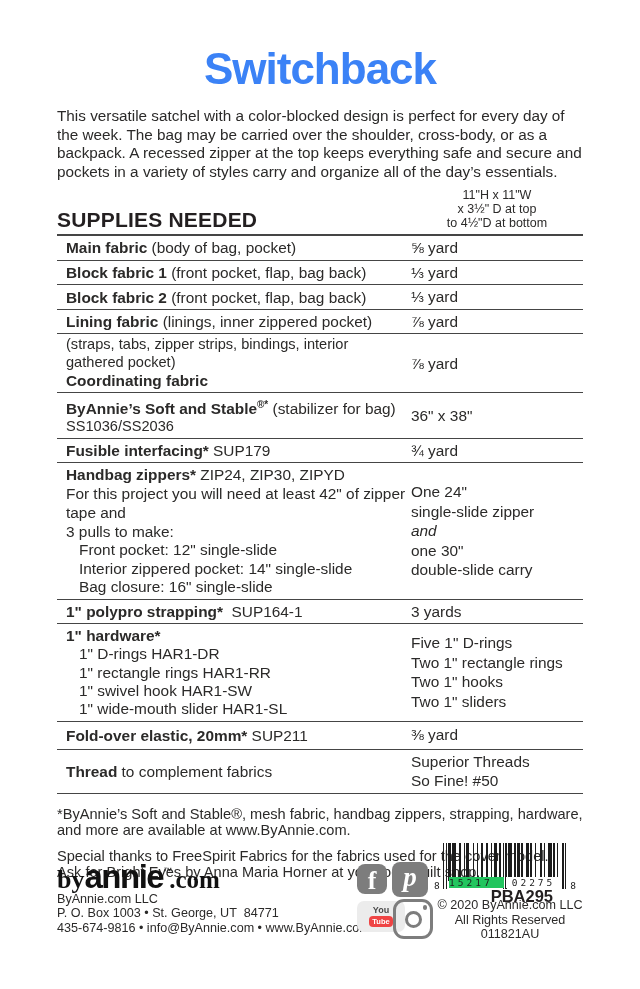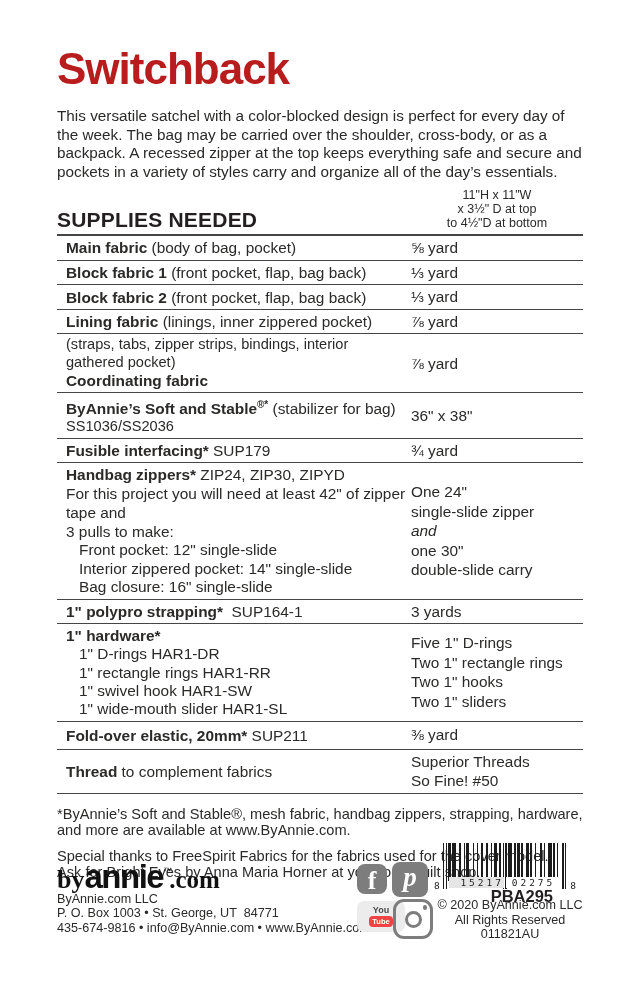--- a/index.html
+++ b/index.html
@@ -4,22 +4,22 @@
 <style>
   * { margin:0; padding:0; box-sizing:border-box; }
   html,body { background:#ffffff; }
   .page {
     position:relative; width:640px; height:989px; margin:0 auto;
     background:#ffffff; color:#2b2a29; overflow:hidden;
     font-family:"Liberation Sans","DejaVu Sans",sans-serif;
   }
   .content { padding:0 57px; }
   .title {
-    margin-top:44px; 
-    font-size:44px; font-weight:800; letter-spacing:-1px; color:#b91c1c;
+    margin-top:44px; text-align:center;
+    font-size:44px; font-weight:800; letter-spacing:-1px; color:#3b82f6;
   }
   .intro { margin-top:13px; font-size:15.3px; line-height:18.6px; }
   .table-header { display:flex; align-items:flex-end; margin-top:8px; }
   .supplies-heading { flex:1; font-size:21px; font-weight:800; letter-spacing:0.2px; padding-bottom:2px; color:#231f20; }
   .dims { width:172px; text-align:center; font-size:12.5px; line-height:13.8px; padding-bottom:3px; }
   .stable { border-top:2px solid #454545; }
   .trow { display:flex; border-bottom:1.6px solid #454545; }
   .tleft { flex:1; display:flex; flex-direction:column; justify-content:center; padding:2px 4px 2px 9px; }
   .tright { width:172px; display:flex; flex-direction:column; justify-content:center; align-items:flex-start; text-align:center; padding:2px 0; }
   .tline { font-size:15.4px; line-height:19px; }
@@ -58,21 +58,21 @@
   .barcode { position:absolute; left:443px; top:3px; width:124px; height:50px; }
   .bc-bars { display:flex; }
   .bc-m { width:1.3px; height:38px; }
   .bc-m.bar { background:#1c1c1c; }
   .bc-m.tall.bar { height:46px; }
   .bc-digits { position:absolute; left:0; top:34px; width:124px; height:12px;
                font-family:"DejaVu Sans Mono",monospace; font-size:9.5px; color:#1c1c1c; }
   .bc-d { position:absolute; }
   .bc-left8 { left:-9px; top:3px; }
   .bc-right8 { right:-9px; top:3px; }
-  .bc-g1 { left:6px; width:55px; text-align:right; background:#e5e5e5; letter-spacing:3px; }
+  .bc-g1 { left:6px; width:55px; text-align:left; background:#22c55e; letter-spacing:3px; }
   .bc-g2 { left:63px; width:55px; text-align:center; background:#fff; letter-spacing:3px; }
   .copyright { position:absolute; left:430px; top:58px; width:160px; text-align:center;
                font-size:12.6px; line-height:14.6px; }
 </style>
 </head>
 <body>
 
 <div class="page">
   <div class="content">
     <h1 class="title">Switchback</h1>

